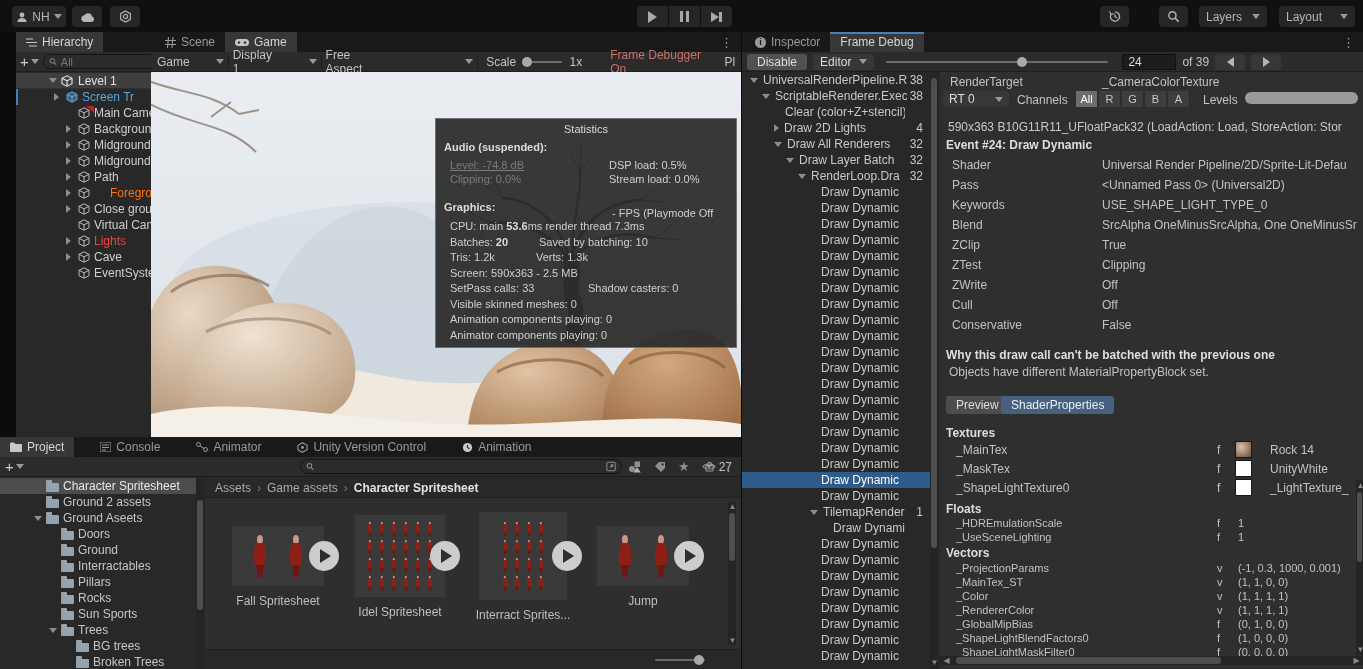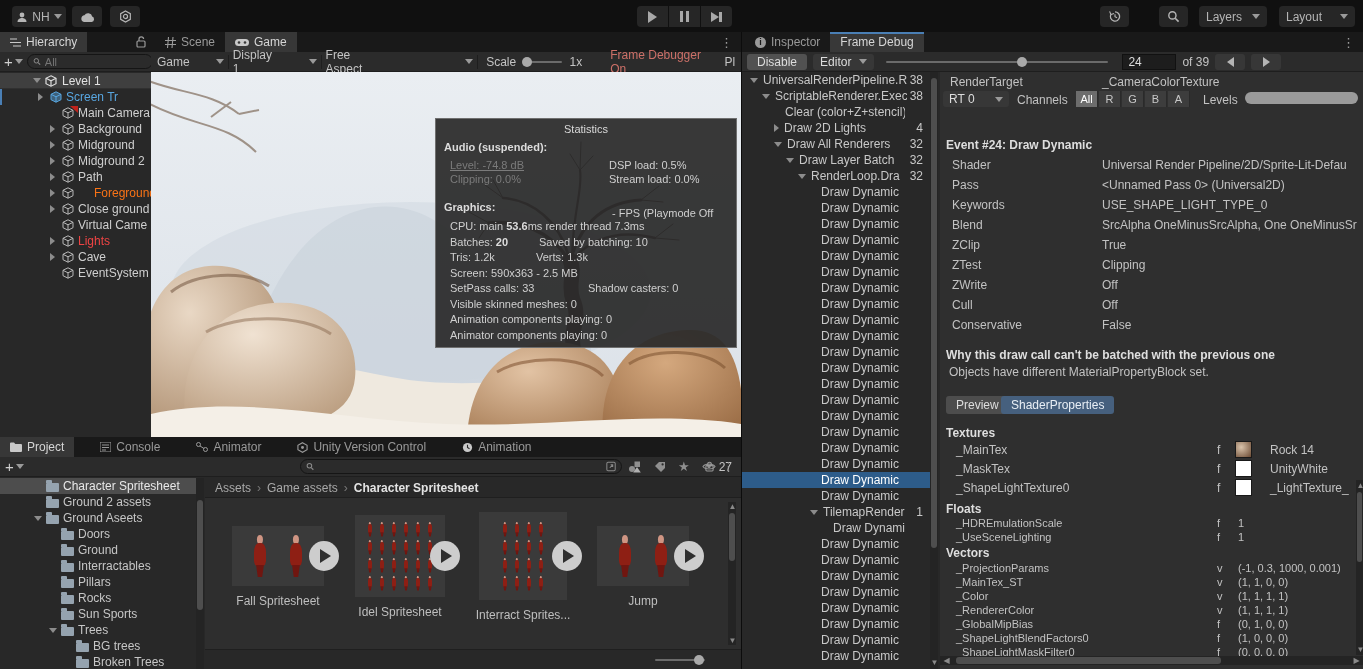--- a/index.html
+++ b/index.html
@@ -25,21 +25,21 @@
   .tab.active-blue { background:#383838; color:#d6d6d6; box-shadow:inset 0 2px 0 #4a7fb5; }
   .toolrow { position:absolute; left:0; right:0; top:20px; height:20px; background:#2b2b2b;
     border-bottom:1px solid #1e1e1e; display:flex; align-items:center; font-size:12px; color:#c4c4c4; }
 
   .searchbox { background:#2b2b2b; border:1px solid #151515; border-radius:8px; height:15px;
     display:flex; align-items:center; color:#7d7d7d; padding:0 5px; gap:4px; font-size:11px; }
   .searchbox input { background:transparent; border:none; outline:none; color:#bbb; width:100%;
     font-size:11px; font-family:inherit; }
 
   
-  #hierarchy { left:0; top:32px; width:173px; height:405px;padding-left:48px; }
+  #hierarchy { left:16px; top:32px; width:173px; height:405px;padding-left:48px; }
   .hrow { position:relative; height:16px; display:flex; align-items:center; white-space:nowrap; overflow:hidden; }
   .hrow .lbl { overflow:hidden; white-space:nowrap; }
   .tri { width:0; height:0; display:inline-block; flex:none; }
   .tri.closed { border-top:4px solid transparent; border-bottom:4px solid transparent; border-left:5px solid #8c8c8c; }
   .tri.open  { border-left:4px solid transparent; border-right:4px solid transparent; border-top:5px solid #8c8c8c; }
   .scene-row { background:#3f3f3f; border-bottom:1px solid #303030; }
   .sel-strip { position:absolute; left:0; top:0; bottom:0; width:2px; background:#4a7fb5; }
 
   
   #game { left:151px; top:32px; width:590px; height:405px; }
@@ -664,20 +664,21 @@
       <span class="dt" style="left:77px; top:21px;">Channels</span>
       <div id="chan-btns">
           <span class="chan-btn on" style="left: 136px;">All</span>
           <span class="chan-btn" style="left: 159px;">R</span>
           <span class="chan-btn" style="left: 182px;">G</span>
           <span class="chan-btn" style="left: 205px;">B</span>
           <span class="chan-btn" style="left: 228px;">A</span>
         </div>
       <span class="dt" style="left:263px; top:21px;">Levels</span>
       <div class="dt" style="left:305px; top:20px; width:113px; height:12px; background:#9a9a9a; border-radius:6px;"></div>
+      <span class="dt" style="left:8px; top:48px; color:#c9c9c9;">590x363 B10G11R11_UFloatPack32 (LoadAction: Load, StoreAction: Stor</span>
       <span class="dt dt-b" style="left:6px; top:66px;">Event #24: Draw Dynamic</span>
       <div id="dt-props">
           <span class="dt" style="left: 12px; top: 86px;">Shader</span>
           <span class="dt" style="left: 162px; top: 86px;">Universal Render Pipeline/2D/Sprite-Lit-Defau</span>
           <span class="dt" style="left: 12px; top: 106px;">Pass</span>
           <span class="dt" style="left: 162px; top: 106px;">&lt;Unnamed Pass 0&gt; (Universal2D)</span>
           <span class="dt" style="left: 12px; top: 126px;">Keywords</span>
           <span class="dt" style="left: 162px; top: 126px;">USE_SHAPE_LIGHT_TYPE_0</span>
           <span class="dt" style="left: 12px; top: 146px;">Blend</span>
           <span class="dt" style="left: 162px; top: 146px;">SrcAlpha OneMinusSrcAlpha, One OneMinusSr</span>

